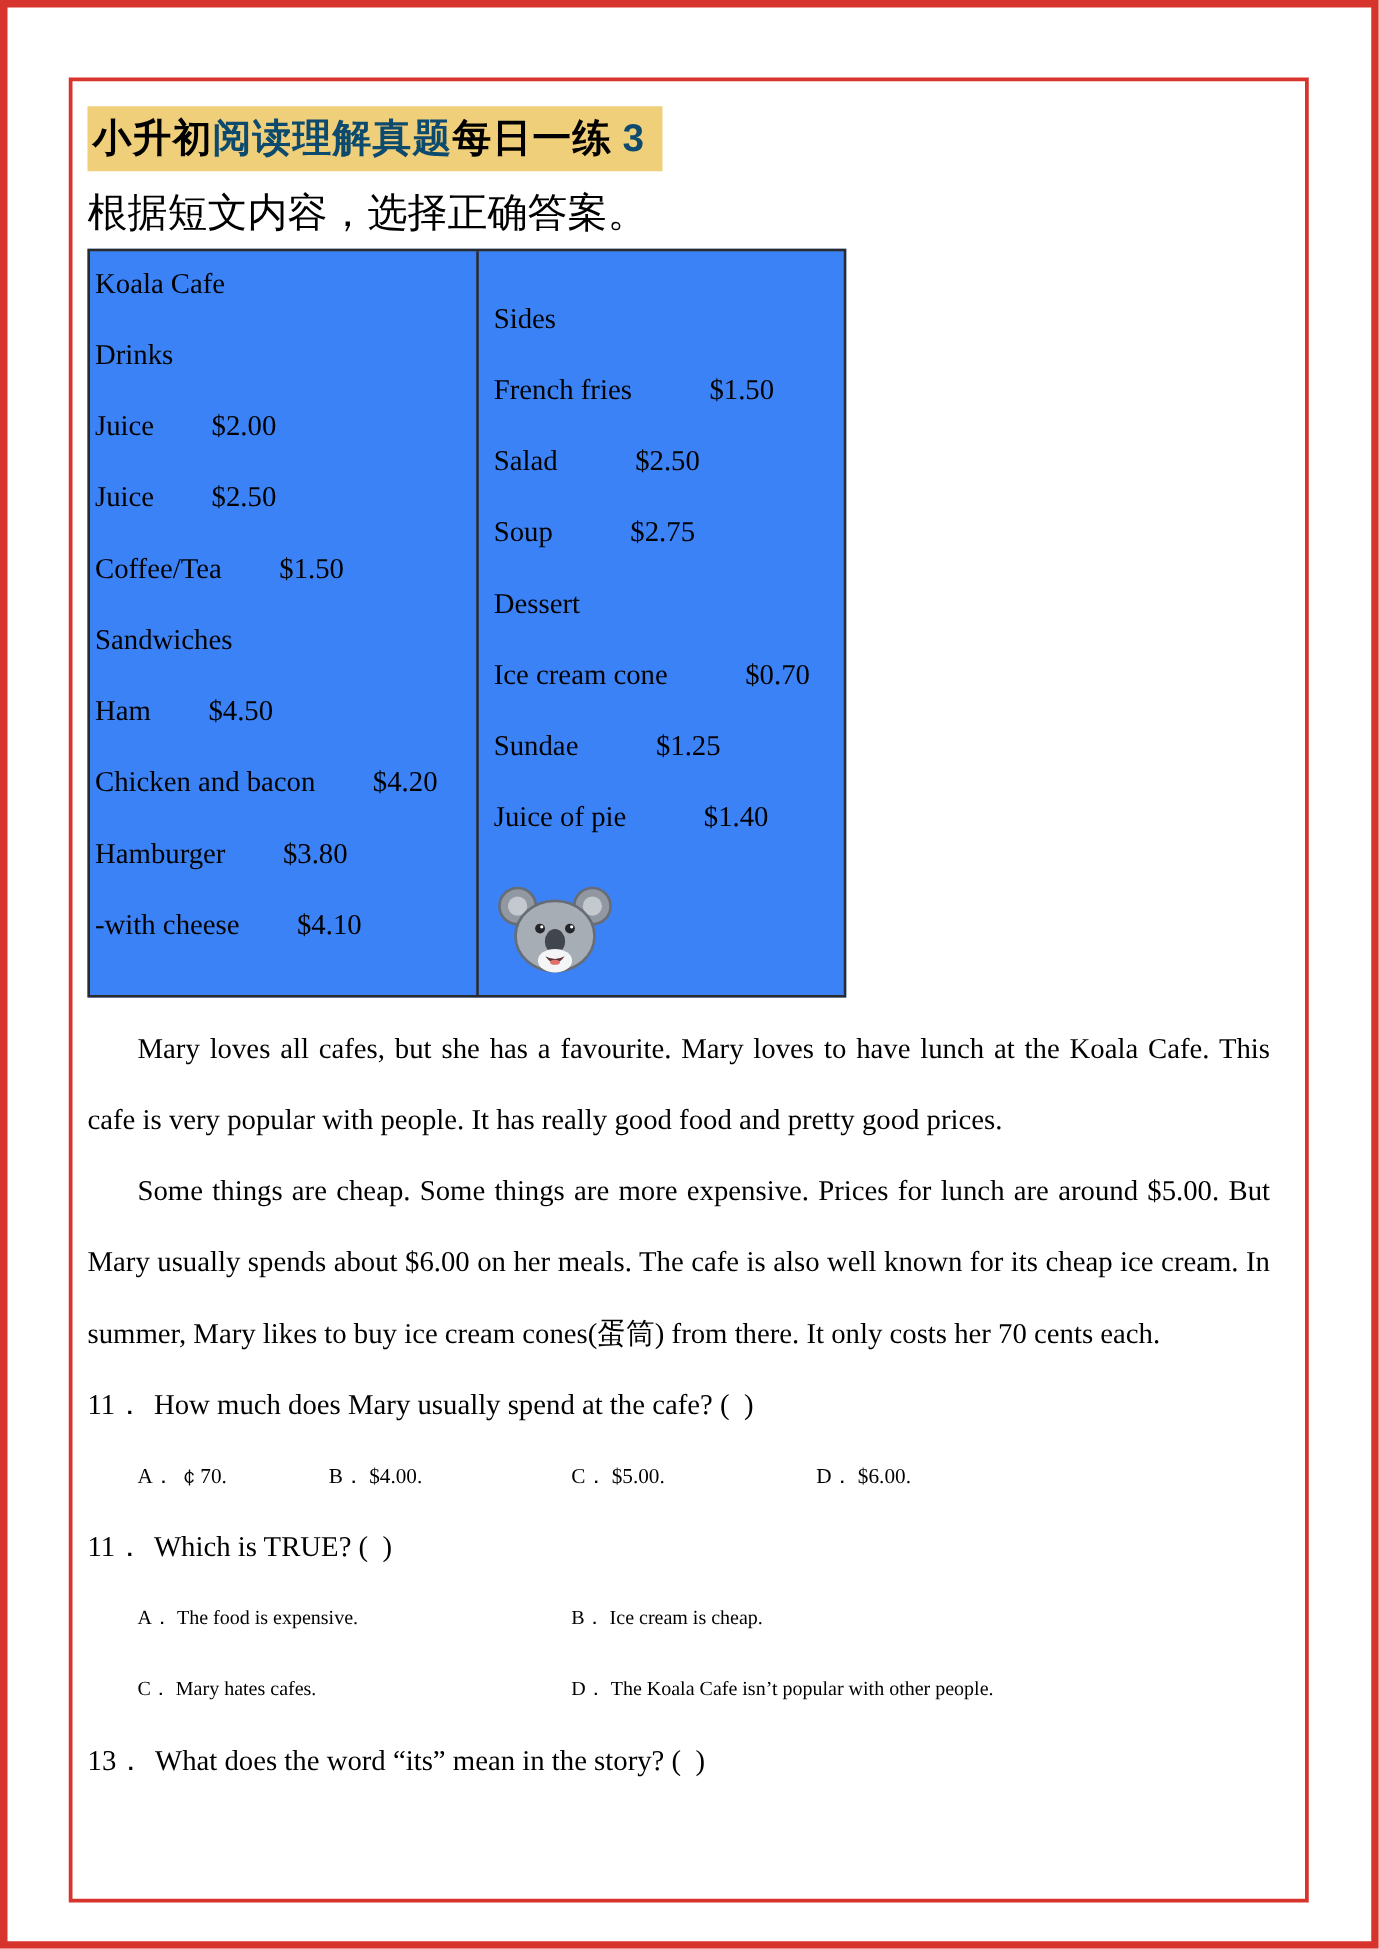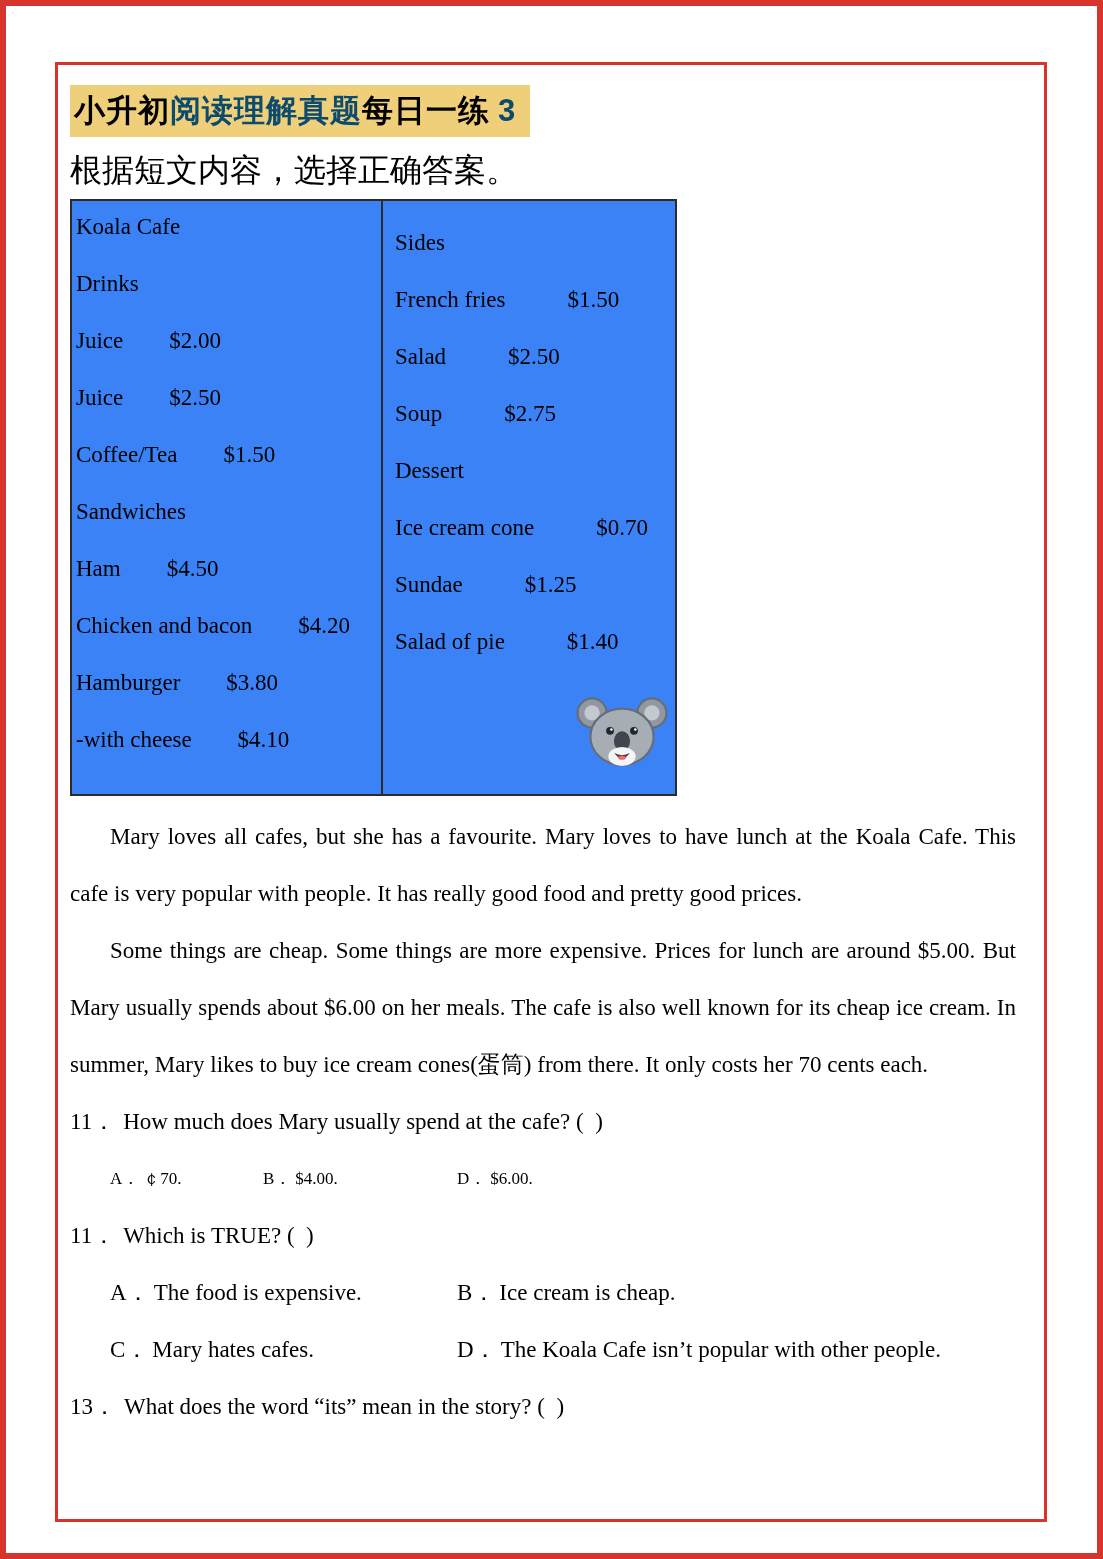--- a/index.html
+++ b/index.html
@@ -49,21 +49,21 @@
     width: 607px;
     border: 2px solid #2b2b2b;
     display: flex;
     background: #3b82f6;
   }
   .menu-col { padding: 13px 6px 10px 4px; }
   .menu-left {
     width: 311px;
     border-right: 2px solid #2b2b2b;
   }
-  .menu-right { flex: 1; padding-top: 29px; padding-left: 12px; text-align: right; }
+  .menu-right { flex: 1; padding-top: 41px; padding-left: 12px; }
   .menu-row {
     display: flex;
     align-items: baseline;
     height: 57px;
     font-size: 23px;
   }
   .menu-left .mi-price { margin-left: 46px; }
   .menu-right .mi-price { margin-left: 62px; }
   .koala { margin-top: 6px; margin-left: 2px; height: 82px; }
   
@@ -85,21 +85,21 @@
     line-height: 57px;
     font-family: Liberation Serif, serif;
   }
   .q11-opts .opt:nth-child(1) { width: 153px; }
   .q11-opts .opt:nth-child(2) { width: 194px; }
   .q11-opts .opt:nth-child(3) { width: 196px; }
   .options-grid {
     display: grid;
     grid-template-columns: 347px 1fr;
     padding-left: 40px;
-    font-size: 23px;
+    font-size: 16px;
     line-height: 57px;
   }
   .opt-label { margin-right: 4px; }
 </style>
 </head>
 <body>
 
 <div class="page">
   <div class="frame">
 
@@ -175,21 +175,21 @@
           </div>
         <div class="menu-row">
             <span class="mi-name">Ice cream cone</span>
             <span class="mi-price">$0.70</span>
           </div>
         <div class="menu-row">
             <span class="mi-name">Sundae</span>
             <span class="mi-price">$1.25</span>
           </div>
         <div class="menu-row">
-            <span class="mi-name">Salad of pie</span>
+            <span class="mi-name">Juice of pie</span>
             <span class="mi-price">$1.40</span>
           </div>
         <div class="koala">
           <svg viewBox="0 0 110 95" width="94" height="82" aria-hidden="true">
             <circle cx="20" cy="24" r="17" fill="#9298a1" stroke="#676d77" stroke-width="2.5"></circle>
             <circle cx="20" cy="24" r="9" fill="#c4c9cf"></circle>
             <circle cx="90" cy="24" r="17" fill="#9298a1" stroke="#676d77" stroke-width="2.5"></circle>
             <circle cx="90" cy="24" r="9" fill="#c4c9cf"></circle>
             <ellipse cx="55" cy="52" rx="37" ry="33" fill="#a7adb5" stroke="#676d77" stroke-width="2.5"></ellipse>
             <circle cx="41" cy="45" r="4.6" fill="#23262b"></circle>
@@ -209,20 +209,21 @@
       <p class="para">Mary loves all cafes, but she has a favourite. Mary loves to have lunch at the Koala Cafe. This cafe is very popular with people. It has really good food and pretty good prices.</p>
       <p class="para">Some things are cheap. Some things are more expensive. Prices for lunch are around $5.00. But Mary usually spends about $6.00 on her meals. The cafe is also well known for its cheap ice cream. In summer, Mary likes to buy ice cream cones(蛋筒) from there. It only costs her 70 cents each.</p>
     </div>
 
     <div class="q-line">
       <span class="q-num">11．</span><span>How much does Mary usually spend at the cafe? (&nbsp;&nbsp;)</span>
     </div>
     <div class="options-row q11-opts">
       <span class="opt"><span class="opt-label">A．</span><span>￠70.</span></span>
       <span class="opt"><span class="opt-label">B．</span><span>$4.00.</span></span>
+      <span class="opt"><span class="opt-label">C．</span><span>$5.00.</span></span>
       <span class="opt"><span class="opt-label">D．</span><span>$6.00.</span></span>
     </div>
 
     <div class="q-line">
       <span class="q-num">11．</span><span>Which is TRUE? (&nbsp;&nbsp;)</span>
     </div>
     <div class="options-grid">
       <span class="opt"><span class="opt-label">A．</span><span>The food is expensive.</span></span>
       <span class="opt"><span class="opt-label">B．</span><span>Ice cream is cheap.</span></span>
       <span class="opt"><span class="opt-label">C．</span><span>Mary hates cafes.</span></span>

